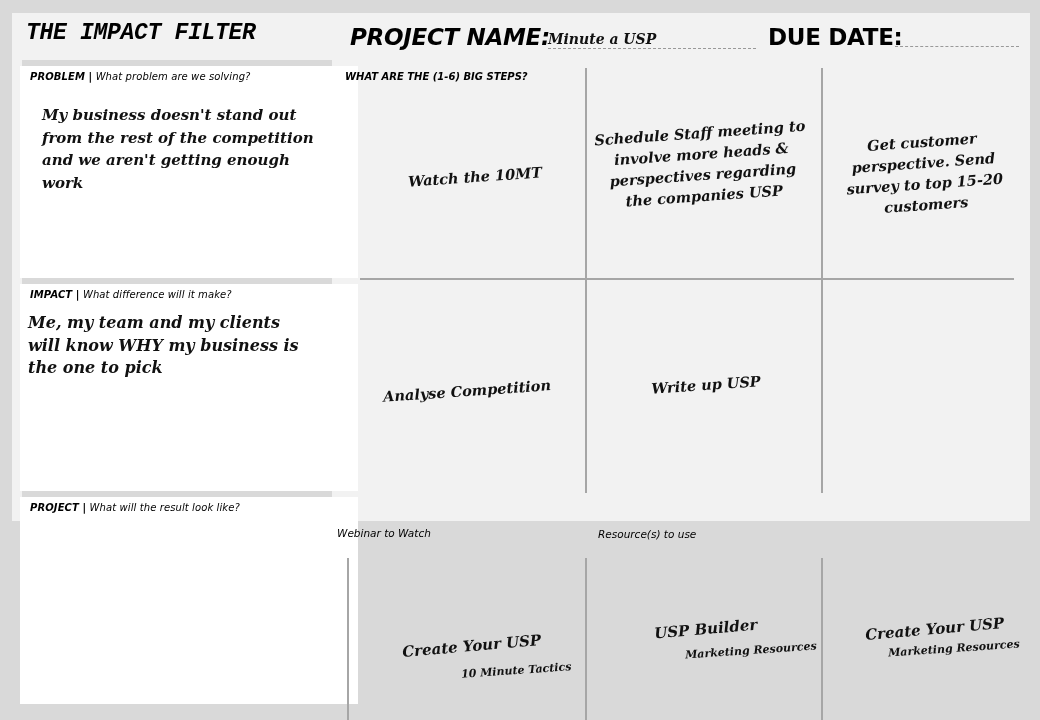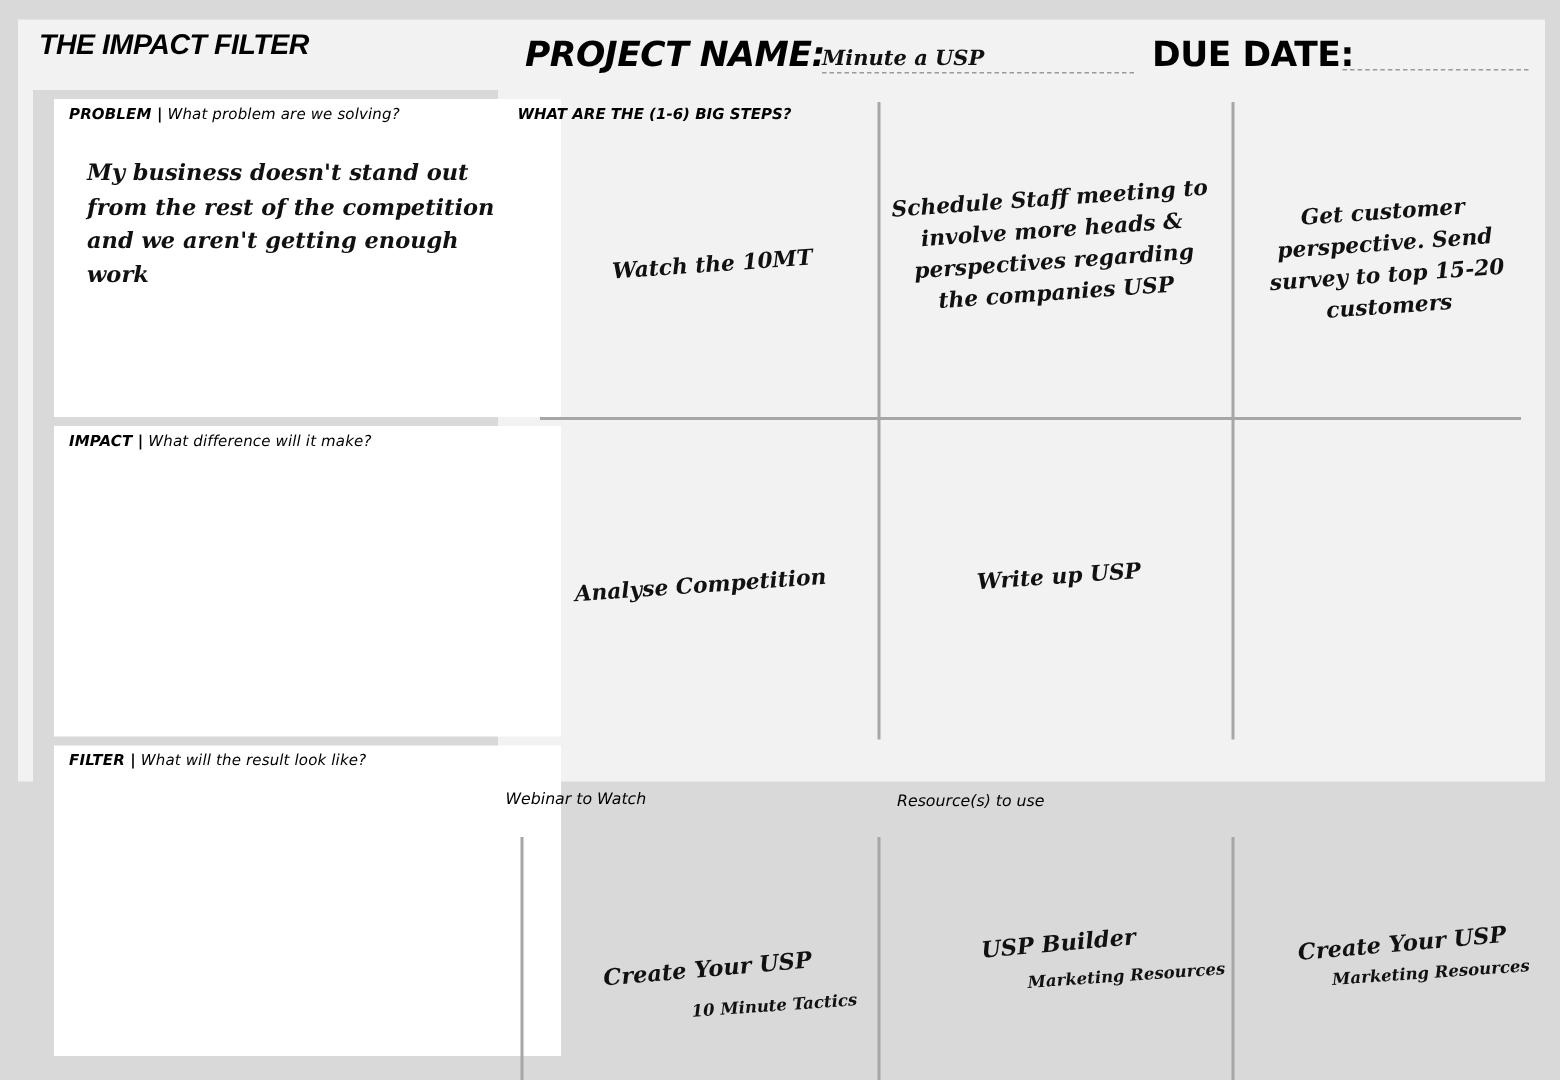--- a/index.html
+++ b/index.html
@@ -5,33 +5,33 @@
   html, body { margin:0; padding:0; }
   body {
     width:1040px; height:720px; overflow:hidden; position:relative;
     background:#d9d9d9;
     font-family:"DejaVu Sans", sans-serif;
     color:#000;
   }
   .abs { position:absolute; }
   .panel { left:12px; top:13px; width:1018px; height:508px; background:#f2f2f2; }
   .title {
-    left:26px; top:20px; font-family:Liberation Sans, sans-serif; font-weight:bold; font-style:italic;
-    font-size:19px; letter-spacing:-0.3px; white-space:nowrap;
+    left:26px; top:20px; font-family:Liberation Mono, monospace; font-weight:bold; font-style:italic;
+    font-size:23px; letter-spacing:-0.3px; white-space:nowrap;
   }
   .proj-label { left:350px; top:24px; font-weight:bold; font-style:italic; font-size:23px; letter-spacing:-0.3px; white-space:nowrap; }
   .proj-value {
     left:548px; top:30px; width:208px; height:18px; border-bottom:1px dashed #999;
     font-family:"DejaVu Serif", serif; font-style:italic; font-weight:bold; font-size:14px; line-height:18px;
   }
   .due-label { left:768px; top:24px; font-weight:bold; font-size:23px; letter-spacing:-0.3px; white-space:nowrap; }
   .due-value { left:895px; top:30px; width:124px; height:16px; border-bottom:1px dashed #999; }
 
   .left-frame { left:22px; top:60px; width:310px; height:648px; background:#d9d9d9; }
-  .card { background:#fff; left:36px; width:338px; }
+  .card { background:#fff; left:20px; width:338px; }
   .card-head {
     position:absolute; left:10px; top:5px; font-size:10px; white-space:nowrap; letter-spacing:0.1px;
   }
   .card-head b { font-weight:bold; font-style:italic; }
   .card-head span.q { font-style:italic; }
   .hand {
     font-family:"DejaVu Serif", serif; font-style:italic; font-weight:bold; color:#111;
   }
   .card-body { position:absolute; left:8px; font-size:15px; line-height:22px; }
 
@@ -64,25 +64,26 @@
     <span class="q">What problem are we solving?</span>
   </div>
   <div class="card-body hand" style="top:38px;left:22px;width:275px;font-size:15px;line-height:22.5px;font-style:italic;">My business doesn't stand out from the rest of the competition and we aren't getting enough work</div>
 </div>
 
 <div class="abs card" style="top:284px;height:207px;">
   <div class="card-head">
     <b>IMPACT |</b>
     <span class="q">What difference will it make?</span>
   </div>
+  <div class="card-body hand" style="top:28px;width:280px;font-size:16px;line-height:22.5px;">Me, my team and my clients will know WHY  my business is the one to pick</div>
 </div>
 
 <div class="abs card" style="top:497px;height:207px;">
   <div class="card-head">
-    <b>FILTER |</b>
+    <b>PROJECT |</b>
     <span class="q">What will the result look like?</span>
   </div>
 </div>
 
 <div class="abs steps-label">WHAT ARE THE (1-6) BIG STEPS?</div>
 
 <div class="abs vline" style="left:585px;top:68px;height:425px;"></div>
 <div class="abs vline" style="left:821px;top:68px;height:425px;"></div>
 <div class="abs hline" style="left:360px;top:278px;width:654px;"></div>
 

